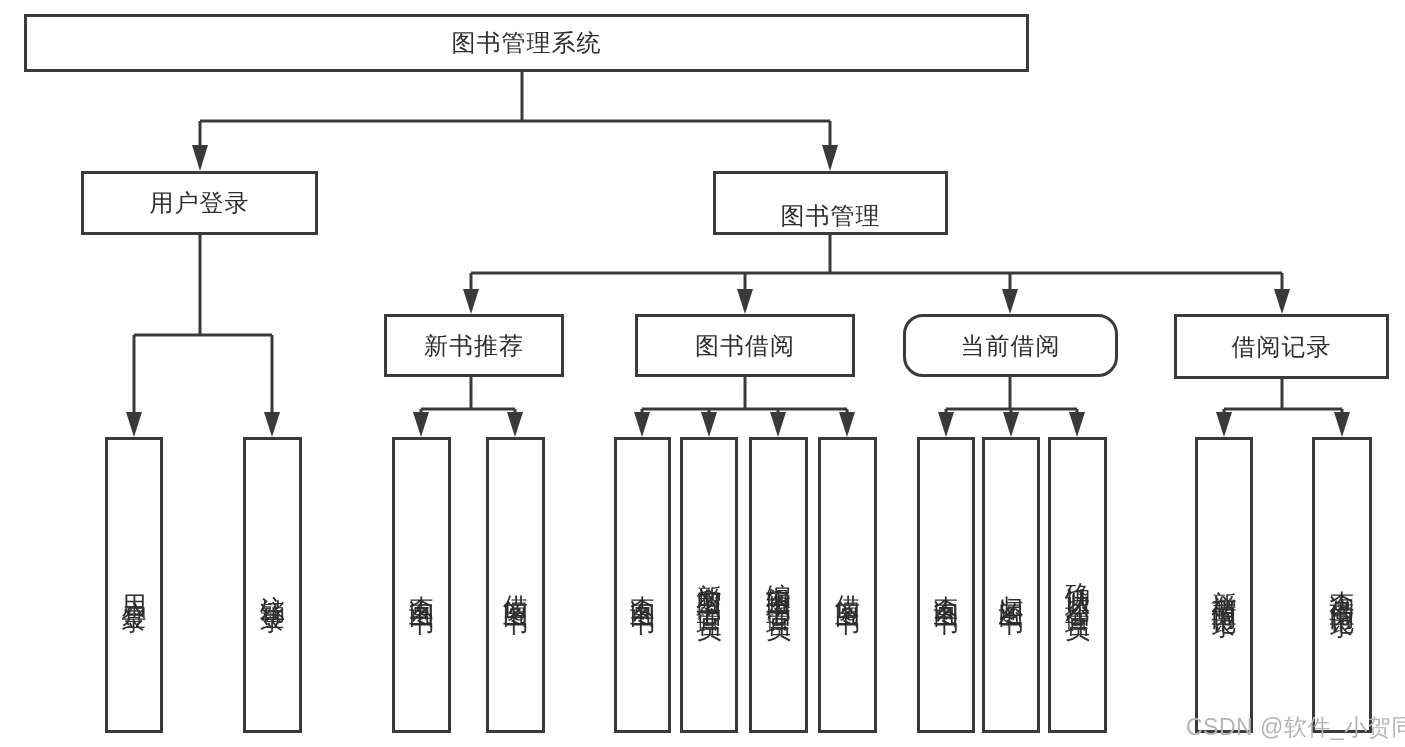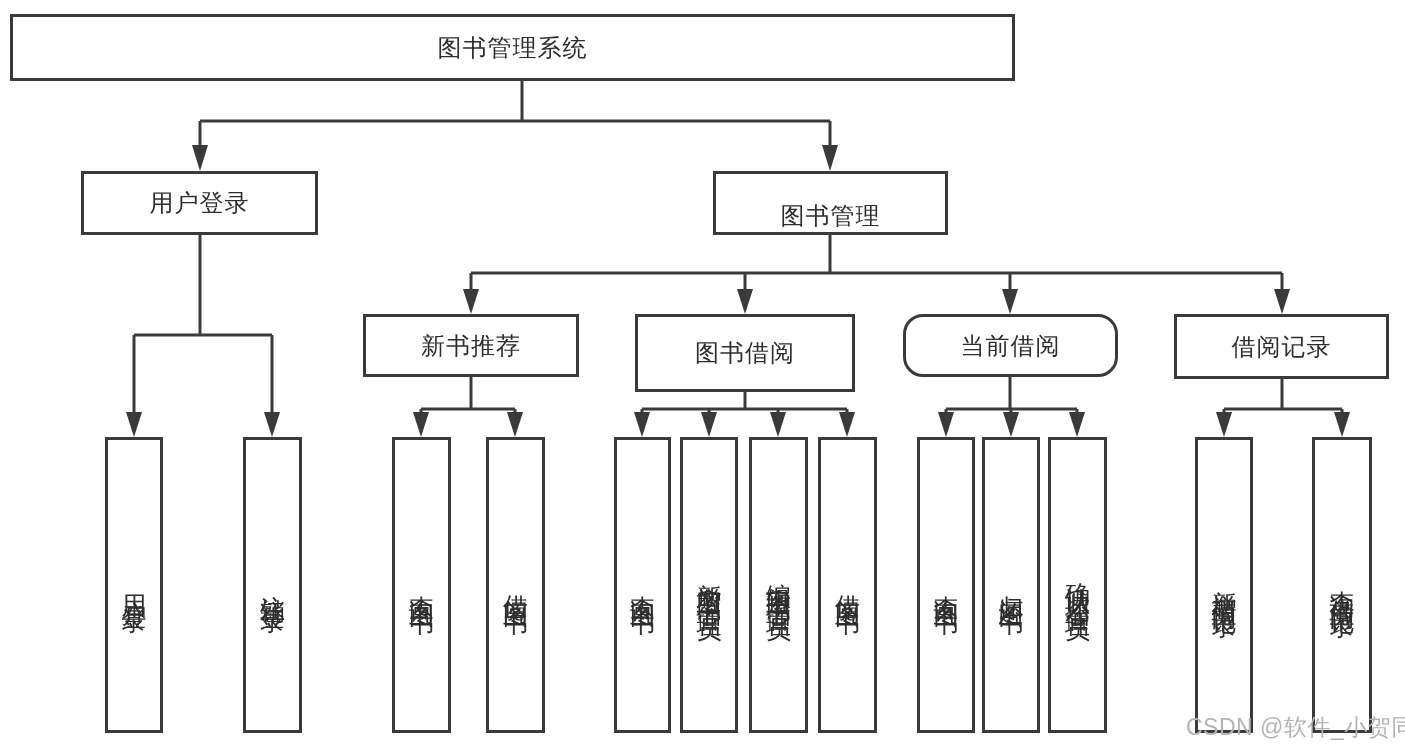--- a/index.html
+++ b/index.html
@@ -122,35 +122,35 @@
       <polygon points="770,412 786,412 778,437"></polygon>
       <polygon points="839,412 855,412 847,437"></polygon>
       <polygon points="938,412 954,412 946,437"></polygon>
       <polygon points="1003,412 1019,412 1011,437"></polygon>
       <polygon points="1069,412 1085,412 1077,437"></polygon>
       <polygon points="1216,412 1232,412 1224,437"></polygon>
       <polygon points="1334,412 1350,412 1342,437"></polygon>
     </g>
   </svg>
 
-  <div class="hnode" style="left:10px; top:14px; width:1005px; height:67px;">
+  <div class="hnode" style="left:24px; top:14px; width:1005px; height:58px;">
     <span>图书管理系统</span>
   </div>
 
   <div class="hnode" style="left:81px; top:171px; width:237px; height:64px;">
     <span>用户登录</span>
   </div>
   <div class="hnode" style="left:713px; top:171px; width:235px; height:64px;align-items:flex-end;">
     <span>图书管理</span>
   </div>
 
-  <div class="hnode" style="left:363px; top:314px; width:216px; height:63px;">
+  <div class="hnode" style="left:384px; top:314px; width:180px; height:63px;">
     <span>新书推荐</span>
   </div>
-  <div class="hnode" style="left:635px; top:314px; width:220px; height:78px;">
+  <div class="hnode" style="left:635px; top:314px; width:220px; height:63px;">
     <span>图书借阅</span>
   </div>
   <div class="hnode" style="left:903px; top:314px; width:215px; height:63px;border-radius:20px;">
     <span>当前借阅</span>
   </div>
   <div class="hnode" style="left:1174px; top:314px; width:215px; height:65px;">
     <span>借阅记录</span>
   </div>
 
   <div class="vnode" style="left:105px; top:437px; width:58px; height:296px;">

